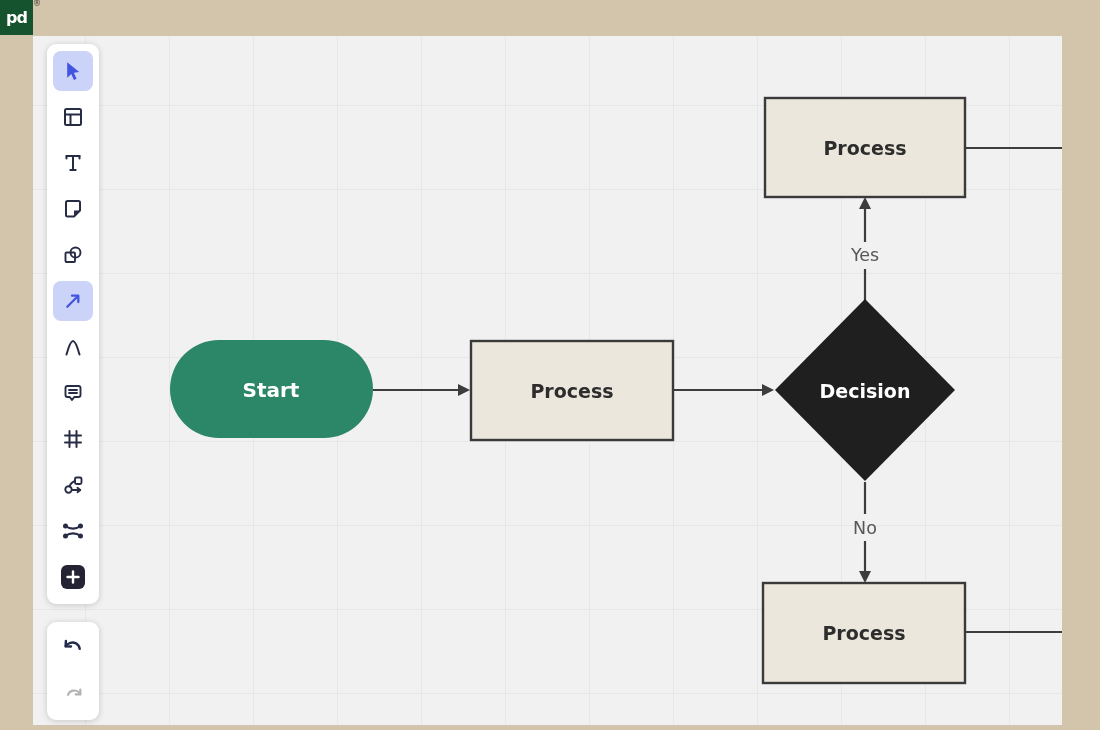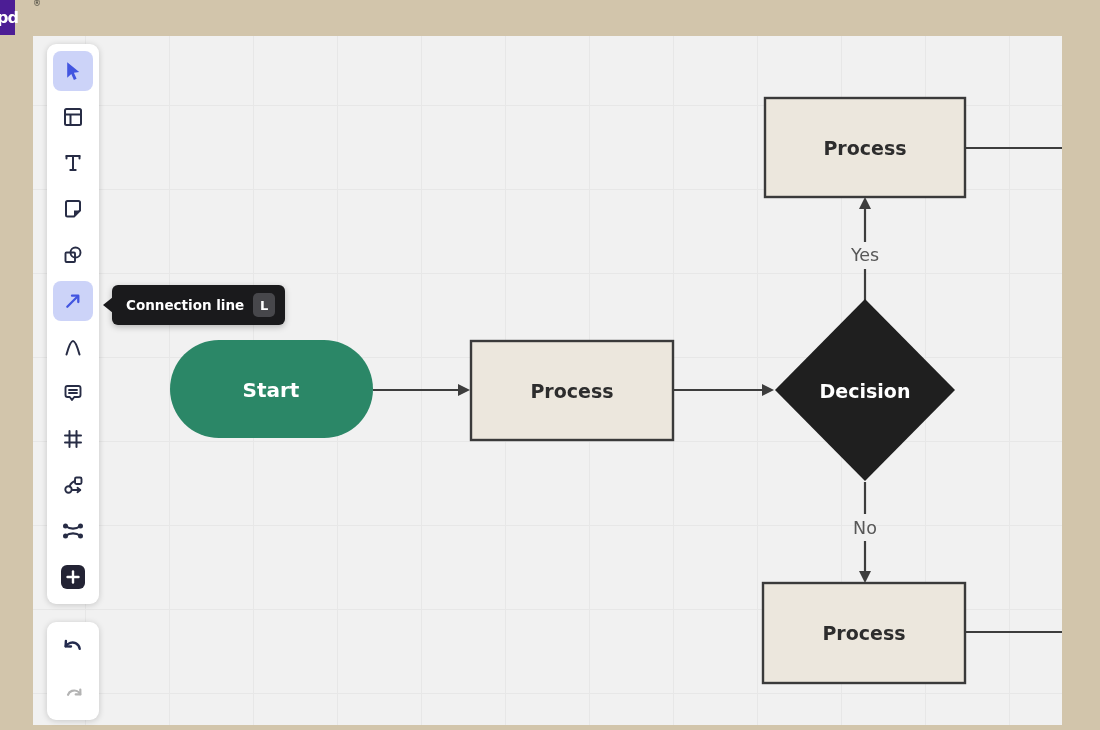--- a/index.html
+++ b/index.html
@@ -17,22 +17,22 @@
     background-color:#f1f1f1;
     background-image:
       linear-gradient(to right, #e7e7e7 1.5px, transparent 1.5px),
       linear-gradient(to bottom, #e7e7e7 1.5px, transparent 1.5px);
     background-size:84px 84px;
     background-position:52px 69px;
   }
 
   
   .logo-box {
-    position:absolute; left:0; top:0; width:15px; height:35px;
-    background:#4c1d95; color:#ffffff; display:flex;
+    position:absolute; left:0; top:0; width:33px; height:35px;
+    background:#14532d; color:#ffffff; display:flex;
     align-items:center; justify-content:center;
     font-weight:bold; font-size:16px; letter-spacing:-1px;
   }
   .reg-mark {
     position:absolute; left:33px; top:-1px; font-size:8px; color:#3a3a32;
   }
 
   
   .toolbar {
     position:absolute; left:47px; width:52px;
@@ -244,18 +244,14 @@
       </svg>
     </div>
     <div class="tool">
       <svg width="24" height="24" viewBox="0 0 24 24" fill="none" stroke="#b3b3b3" stroke-width="2.2" stroke-linecap="round" stroke-linejoin="round">
         <path d="M19.2 12.2 C17.6 9 14 7.8 10.9 8.9 C9 9.6 7.6 11 7 12.8"></path>
         <polyline points="19.3,7.6 19.4,12.4 14.7,12.4"></polyline>
       </svg>
     </div>
   </div>
 
-  <div class="tooltip">
-    <span>Connection line</span>
-    <span class="shortcut-badge">L</span>
-  </div>
 
 </div>
 
 </body></html>

